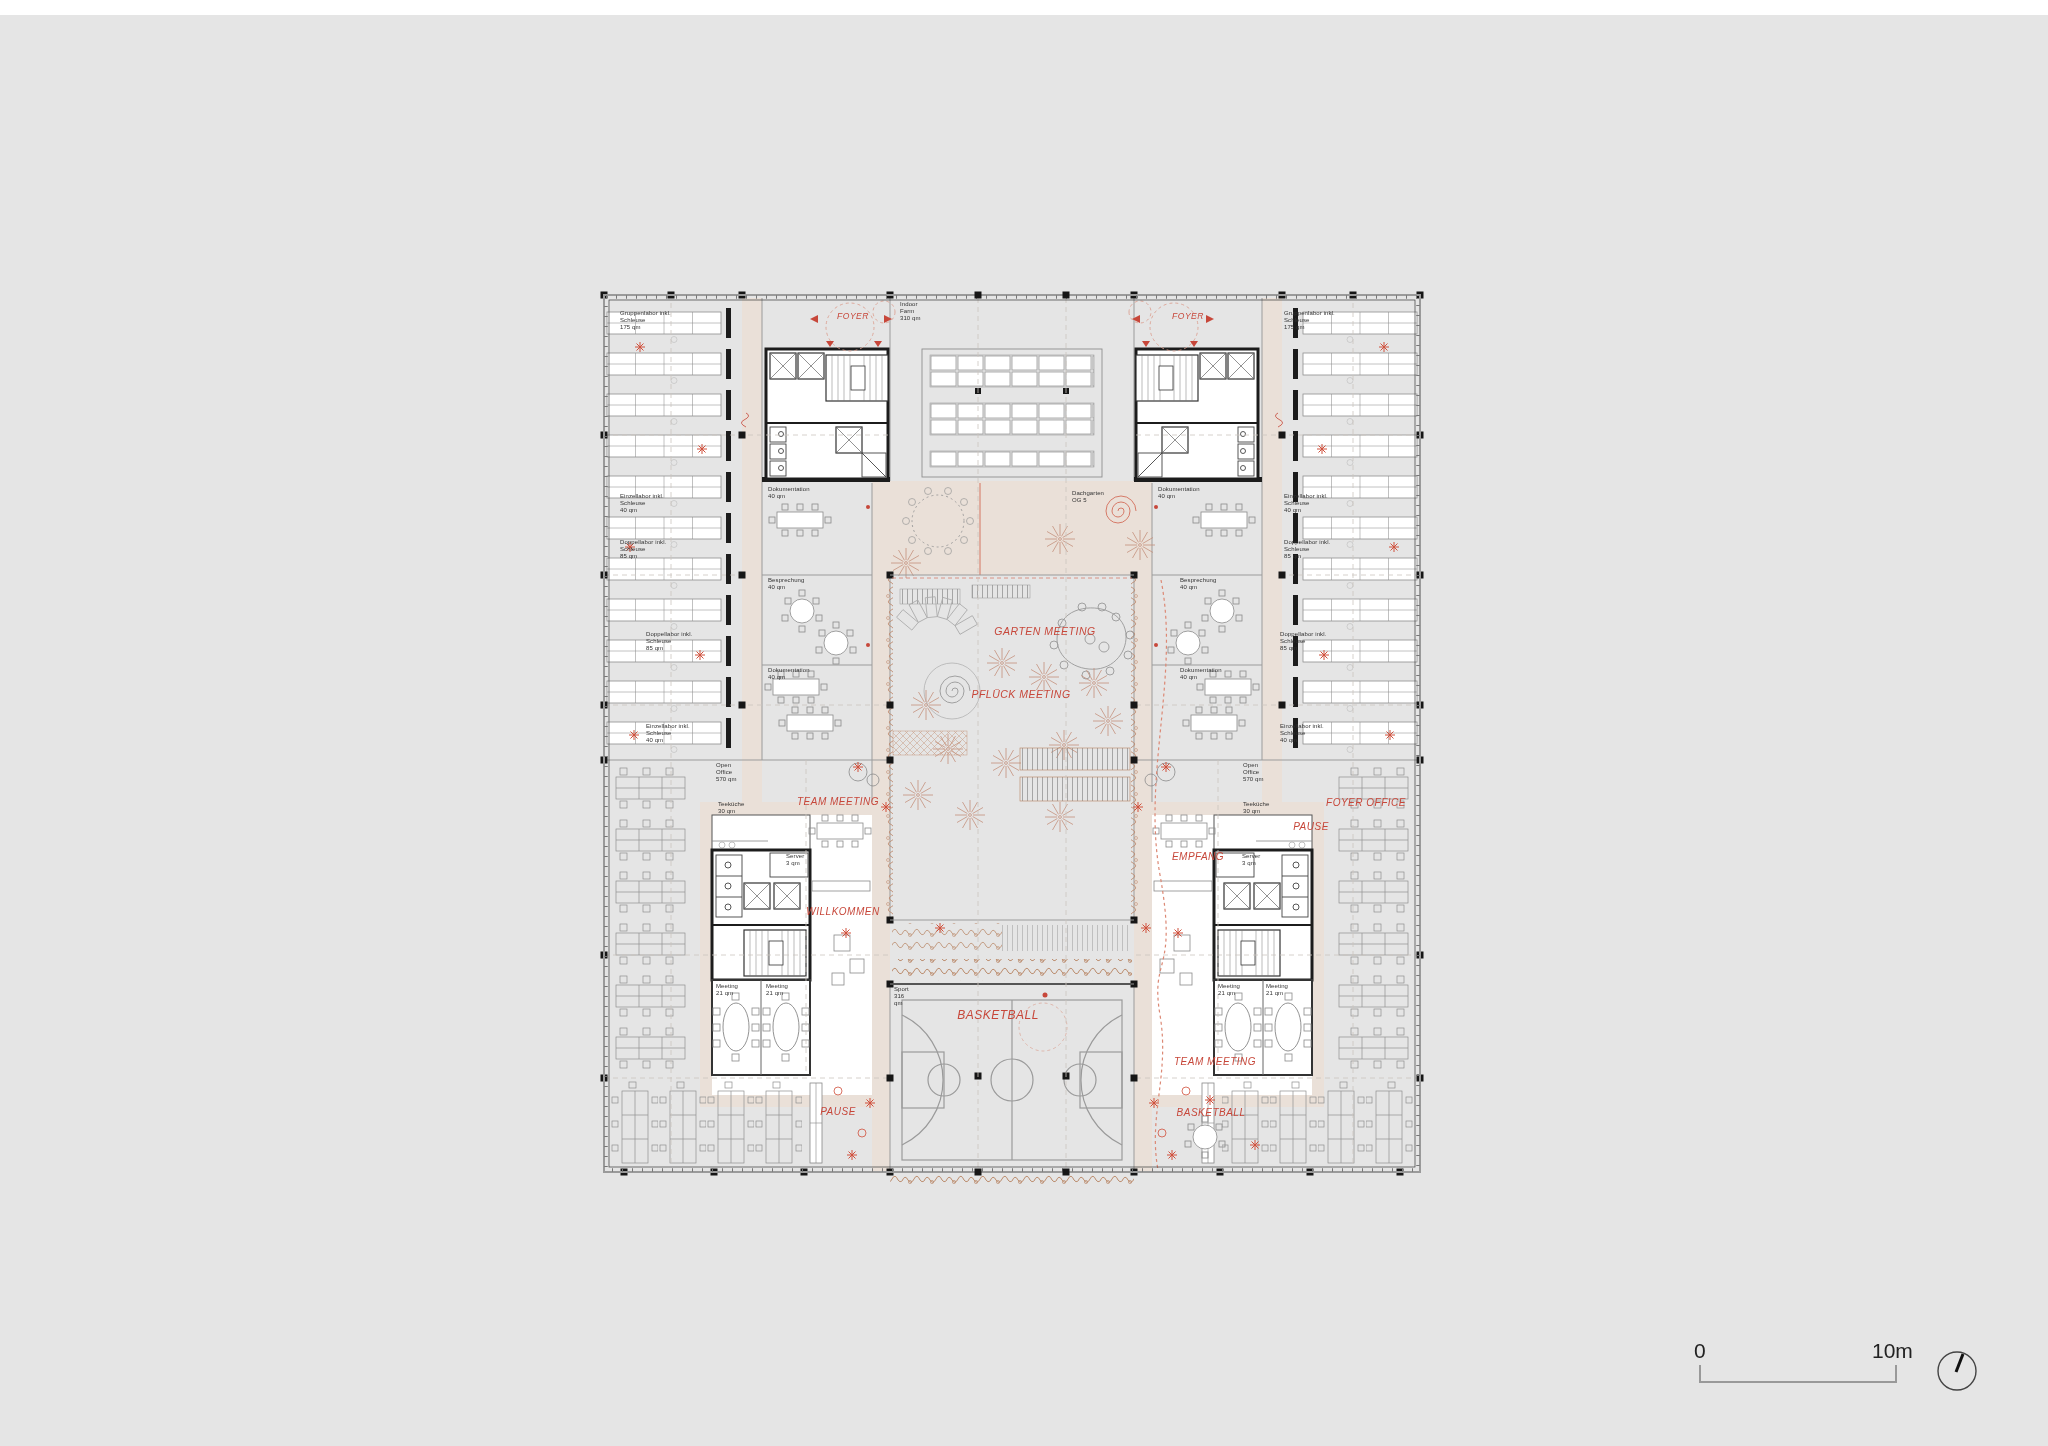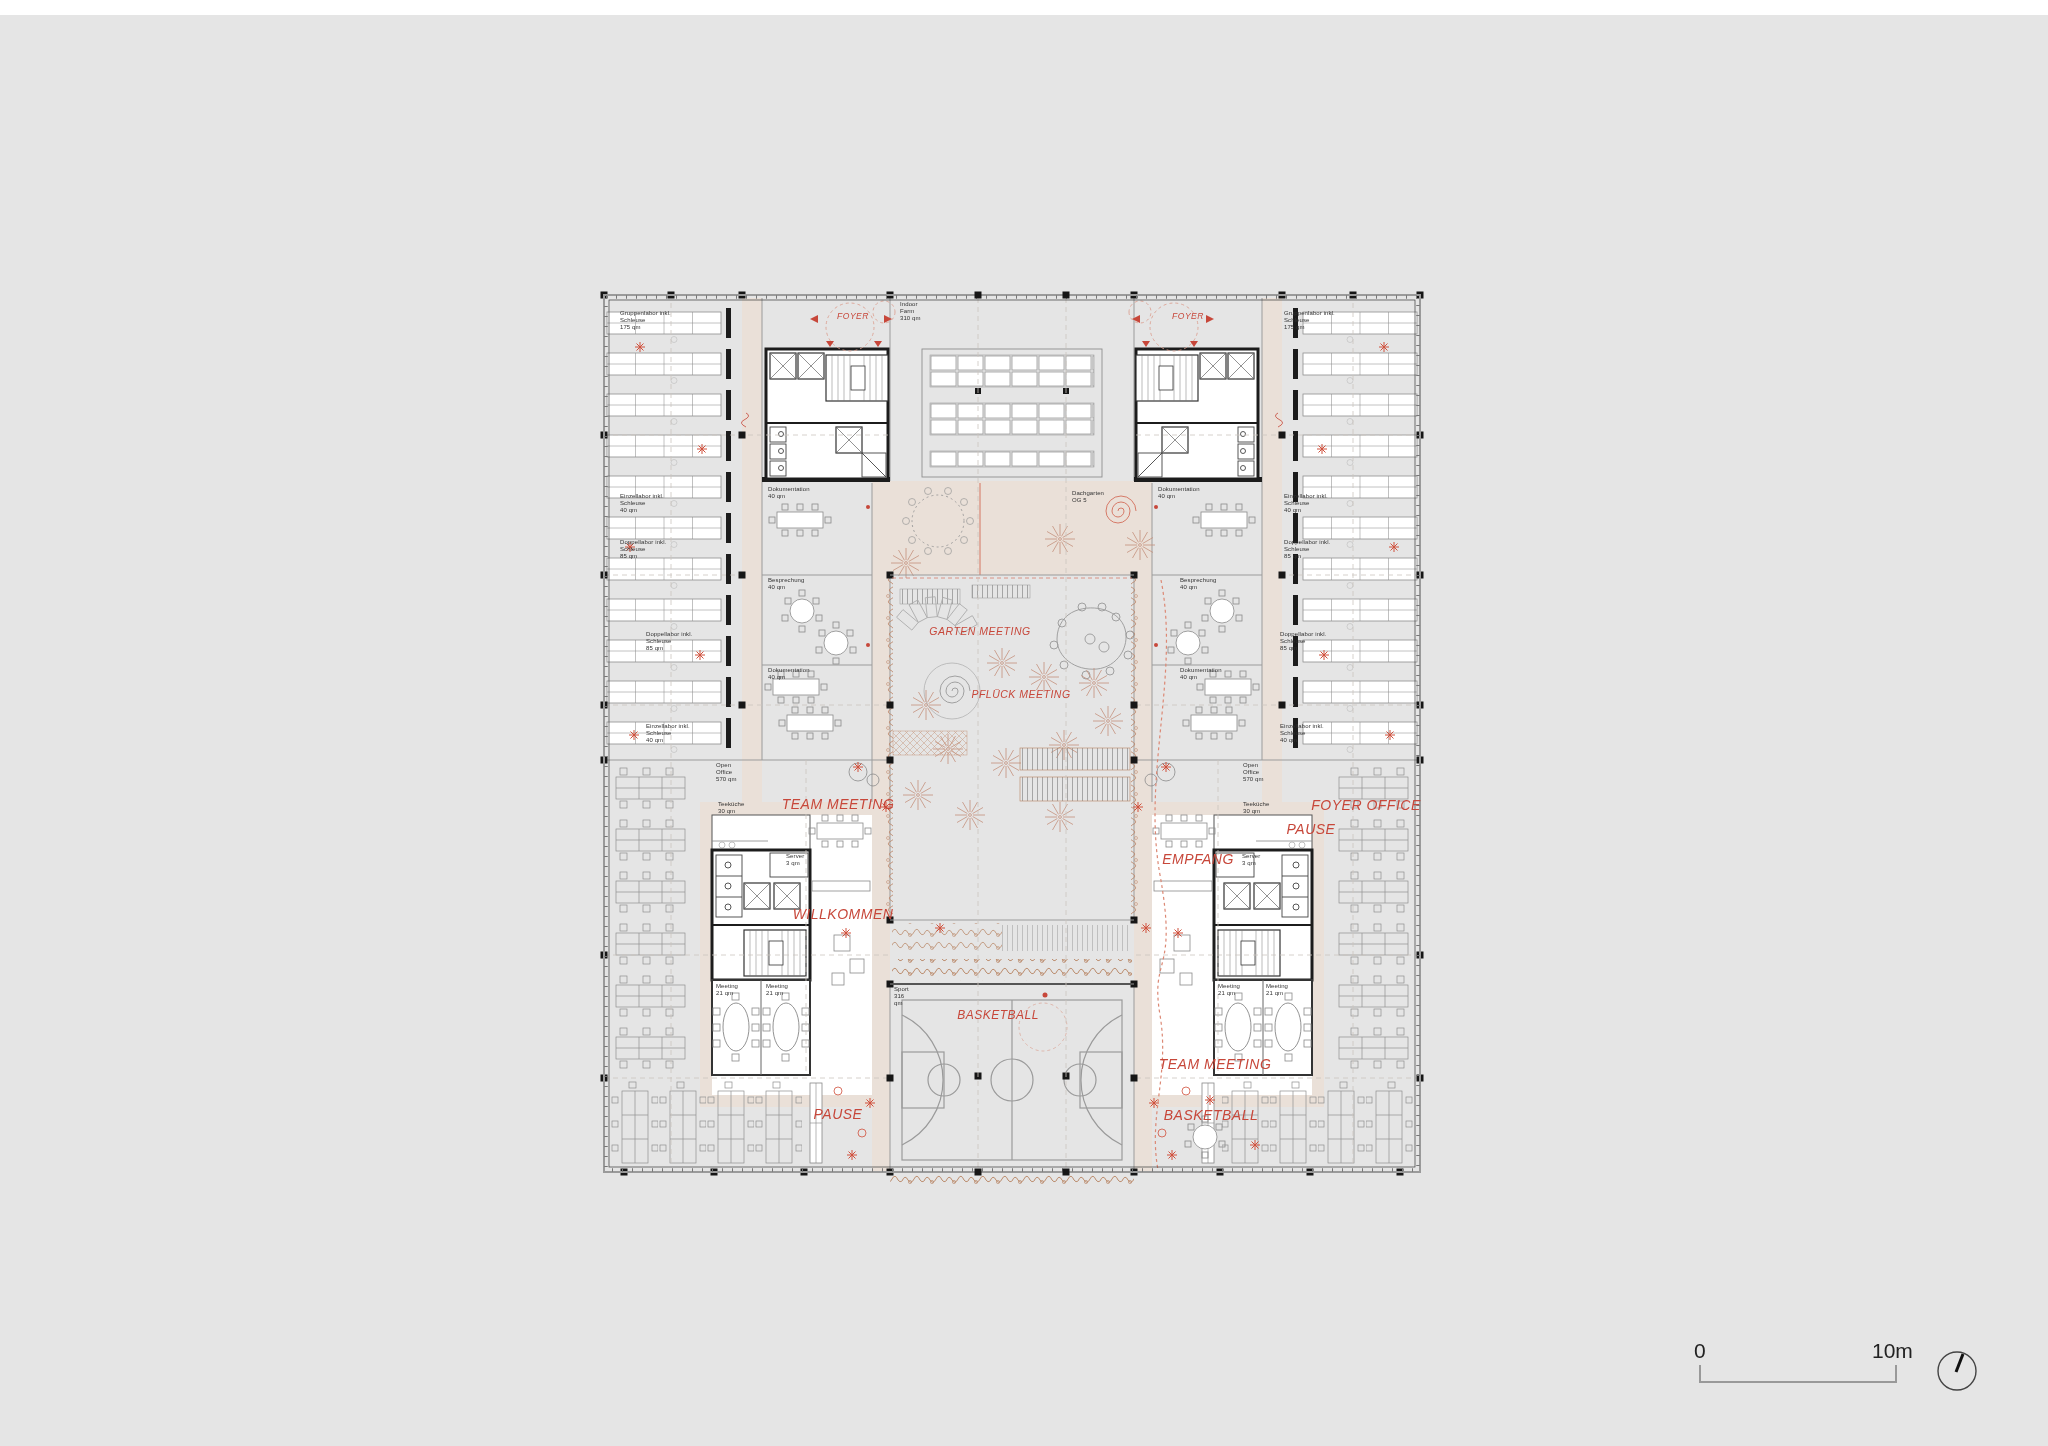--- a/index.html
+++ b/index.html
@@ -1,19 +1,19 @@
 <!DOCTYPE html>
 <html><head>
 <meta charset="utf-8">
 <style>
   html,body{margin:0;padding:0;background:#fff;}
   .canvas{position:relative;width:2048px;height:1446px;background:#e5e5e5;overflow:hidden;
           font-family:Liberation Sans, sans-serif;margin-top:15px;}
   .canvas svg{position:absolute;left:0;top:0;}
-  .rl{position:absolute;color:#c7473a;font-style:italic;font-size:14px;letter-spacing:.5px;
+  .rl{position:absolute;color:#c7473a;font-style:italic;font-size:10px;letter-spacing:.5px;
       white-space:nowrap;transform:translateX(-50%);}
   .ml{position:absolute;font-size:6px;line-height:1.18;color:#333;white-space:pre-line;
       letter-spacing:.1px;}
   .sc{position:absolute;font-size:21px;color:#222;}
 </style>
 </head>
 <body>
 
 <div class="canvas">
 
@@ -380,21 +380,21 @@
     <path d="M1700,1350 V1367 H1896 V1350" fill="none" stroke="#999" stroke-width="2"></path>
   </g>
   <g>
     <circle cx="1957" cy="1356" r="19" fill="none" stroke="#444" stroke-width="1.4"></circle>
     <path d="M1963,1339 L1956,1357" stroke="#111" stroke-width="3"></path>
   </g>
 </svg>
 
 <div class="rl" style="left:853px;top:296px;font-size:8.5px;">FOYER</div>
 <div class="rl" style="left:1188px;top:296px;font-size:8.5px;">FOYER</div>
-<div class="rl" style="left:980px;top:610px;font-size:10.5px;">GARTEN MEETING</div>
+<div class="rl" style="left:1045px;top:610px;font-size:10.5px;">GARTEN MEETING</div>
 <div class="rl" style="left:1021px;top:673px;font-size:10.5px;">PFLÜCK MEETING</div>
 <div class="rl" style="left:838px;top:781px;">TEAM MEETING</div>
 <div class="rl" style="left:1366px;top:782px;">FOYER OFFICE</div>
 <div class="rl" style="left:1311px;top:806px;">PAUSE</div>
 <div class="rl" style="left:1198px;top:836px;">EMPFANG</div>
 <div class="rl" style="left:843px;top:891px;">WILLKOMMEN</div>
 <div class="rl" style="left:998px;top:993px;font-size:12px;">BASKETBALL</div>
 <div class="rl" style="left:1215px;top:1041px;">TEAM MEETING</div>
 <div class="rl" style="left:838px;top:1091px;">PAUSE</div>
 <div class="rl" style="left:1211px;top:1092px;">BASKETBALL</div>

